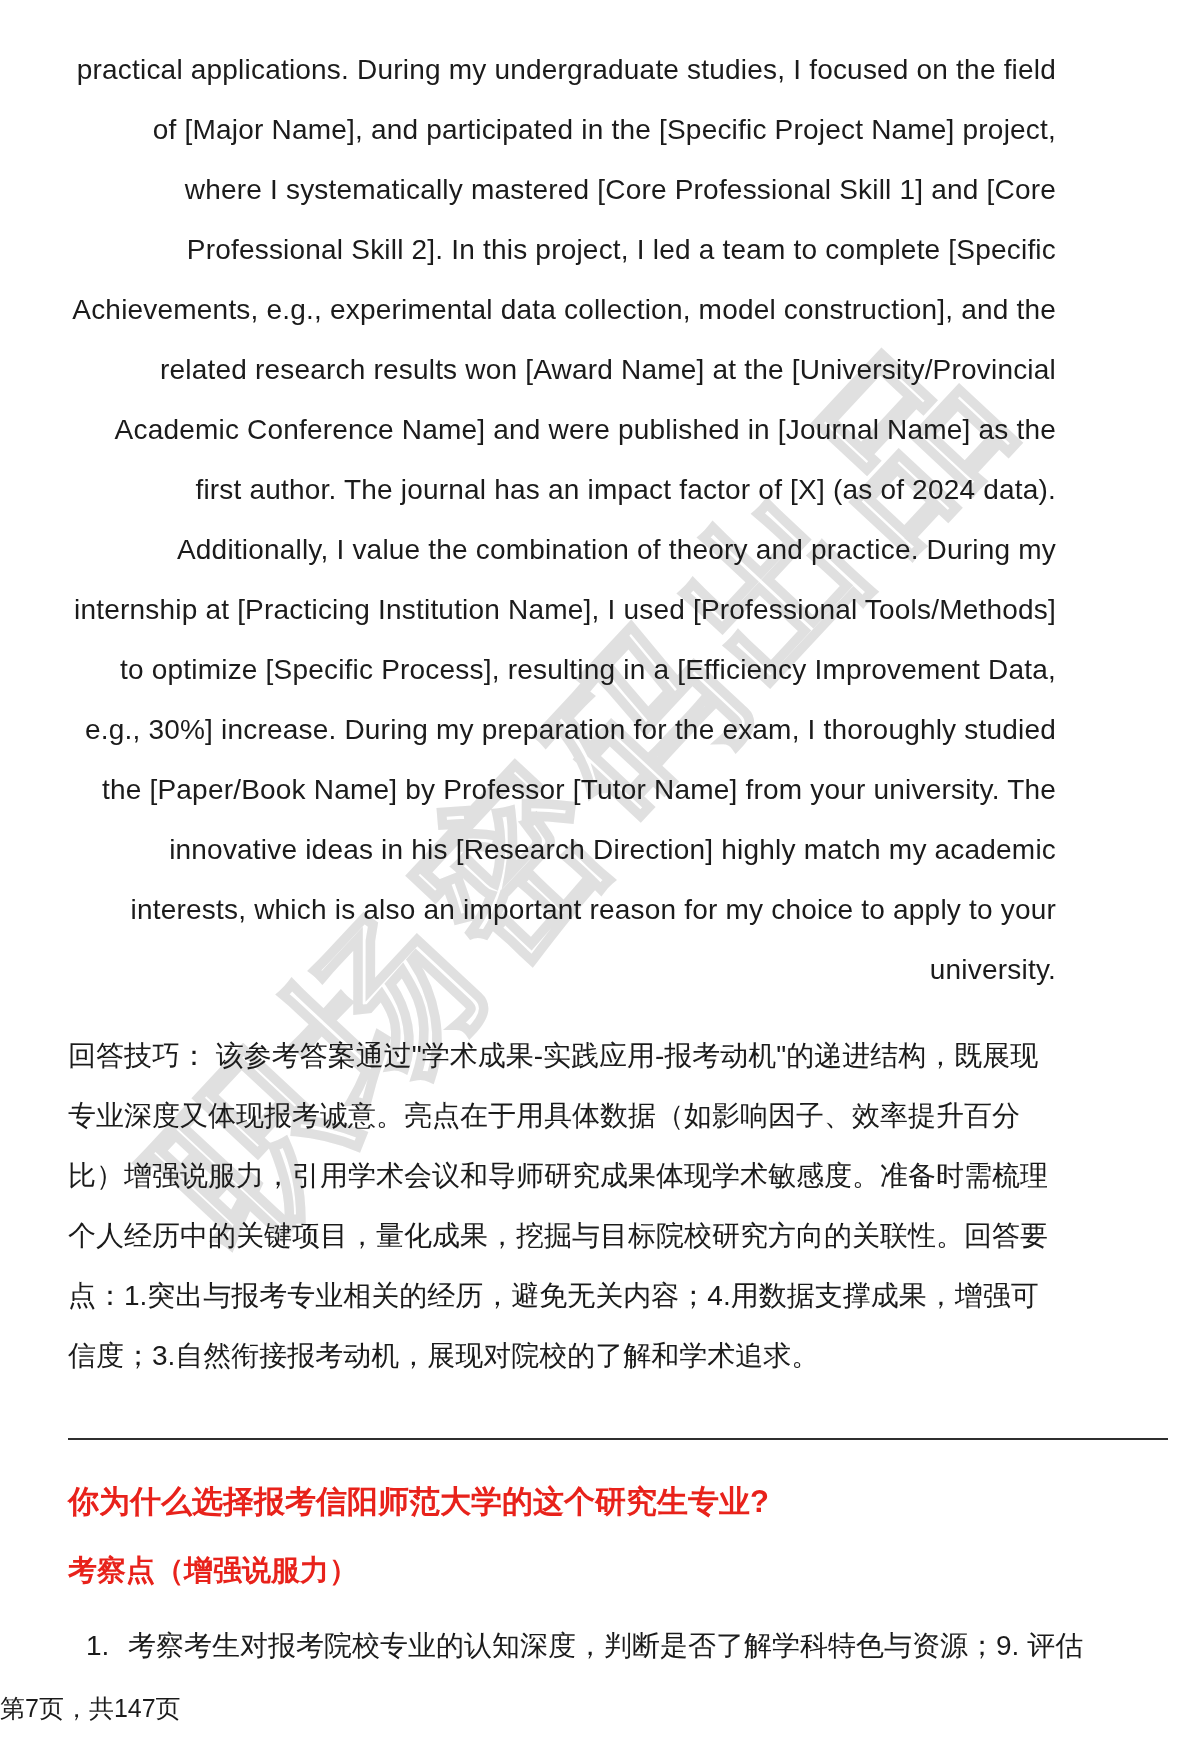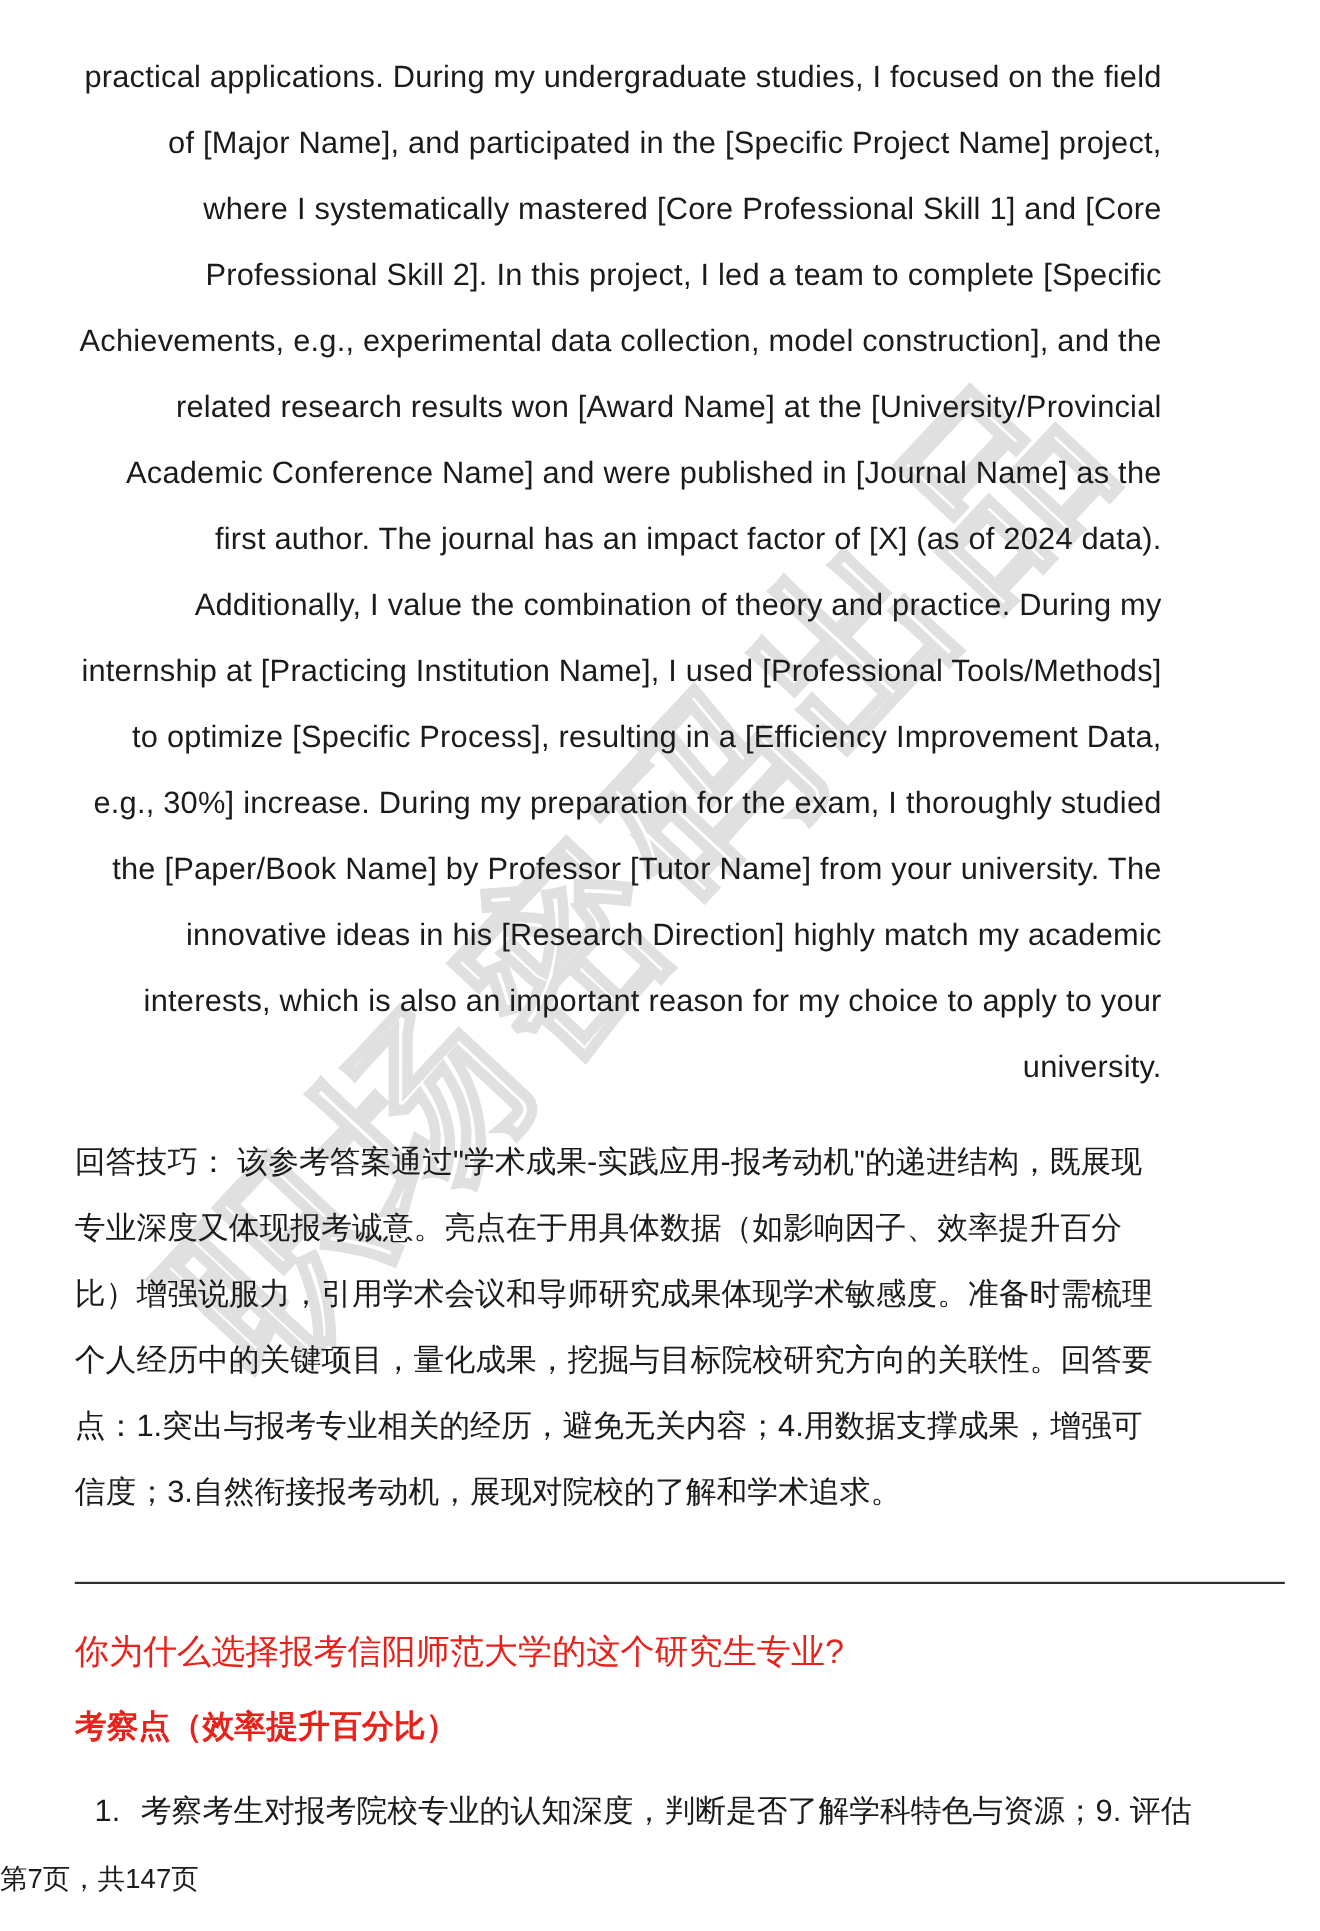--- a/index.html
+++ b/index.html
@@ -54,21 +54,21 @@
   .divider {
     border: none;
     border-top: 2px solid var(--divider, #2f2f2f);
     width: 1100px;
     margin: 52px 0 0 0;
   }
   .question-heading {
     margin: 42px 0 0 0;
     font-size: 31px;
     line-height: 40px;
-    font-weight: 400;
+    font-weight: 700;
     color: var(--heading-red, #e8221b);
   }
   .sub-heading {
     margin: 28px 0 0 0;
     font-size: 29px;
     line-height: 40px;
     font-weight: 700;
     color: var(--heading-red, #e8221b);
   }
   .point-list {
@@ -111,21 +111,21 @@
   <div class="content">
 
     <p class="para-en">practical applications. During my undergraduate studies, I focused on the field of [Major Name], and participated in the [Specific Project Name] project, where I systematically mastered [Core Professional Skill 1] and [Core Professional Skill 2]. In this project, I led a team to complete [Specific Achievements, e.g., experimental data collection, model construction], and the related research results won [Award Name] at the [University/Provincial Academic Conference Name] and were published in [Journal Name] as the first author. The journal has an impact factor of [X] (as of 2024 data). Additionally, I value the combination of theory and practice. During my internship at [Practicing Institution Name], I used [Professional Tools/Methods] to optimize [Specific Process], resulting in a [Efficiency Improvement Data, e.g., 30%] increase. During my preparation for the exam, I thoroughly studied the [Paper/Book Name] by Professor [Tutor Name] from your university. The innovative ideas in his [Research Direction] highly match my academic interests, which is also an important reason for my choice to apply to your university.</p>
 
     <p class="para-zh">回答技巧： 该参考答案通过"学术成果-实践应用-报考动机"的递进结构，既展现专业深度又体现报考诚意。亮点在于用具体数据（如影响因子、效率提升百分比）增强说服力，引用学术会议和导师研究成果体现学术敏感度。准备时需梳理个人经历中的关键项目，量化成果，挖掘与目标院校研究方向的关联性。回答要点：1.突出与报考专业相关的经历，避免无关内容；4.用数据支撑成果，增强可信度；3.自然衔接报考动机，展现对院校的了解和学术追求。</p>
 
     <hr class="divider">
 
     <h2 class="question-heading">你为什么选择报考信阳师范大学的这个研究生专业?</h2>
 
-    <h3 class="sub-heading">考察点（效率提升百分比）</h3>
+    <h3 class="sub-heading">考察点（增强说服力）</h3>
 
     <ol class="point-list">
       <li>
         <span class="num">1.</span>
         <span class="txt">考察考生对报考院校专业的认知深度，判断是否了解学科特色与资源；9. 评估</span>
       </li>
     </ol>
 
   </div>
 

